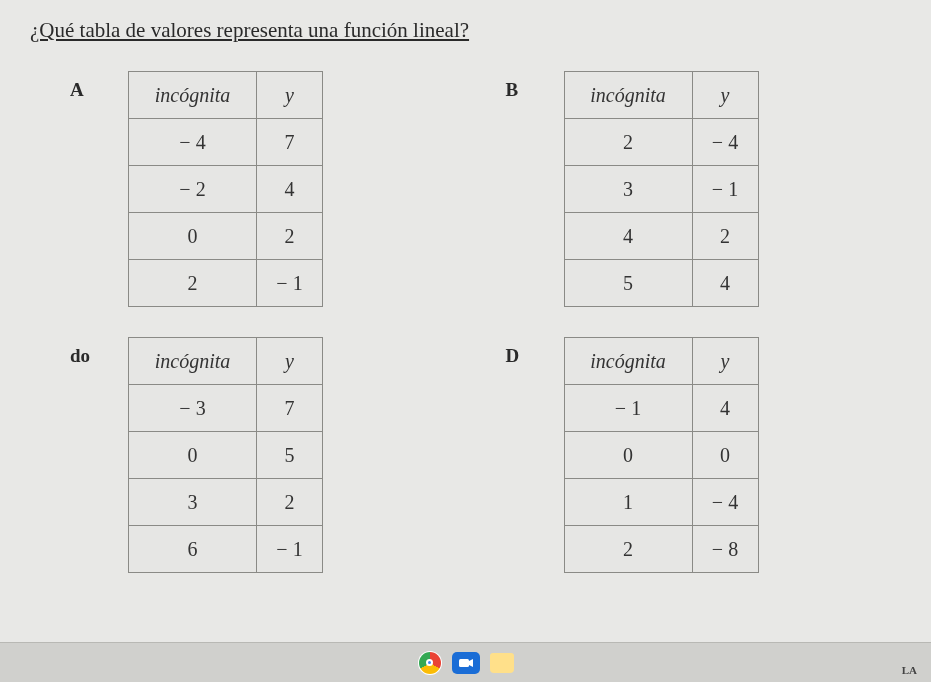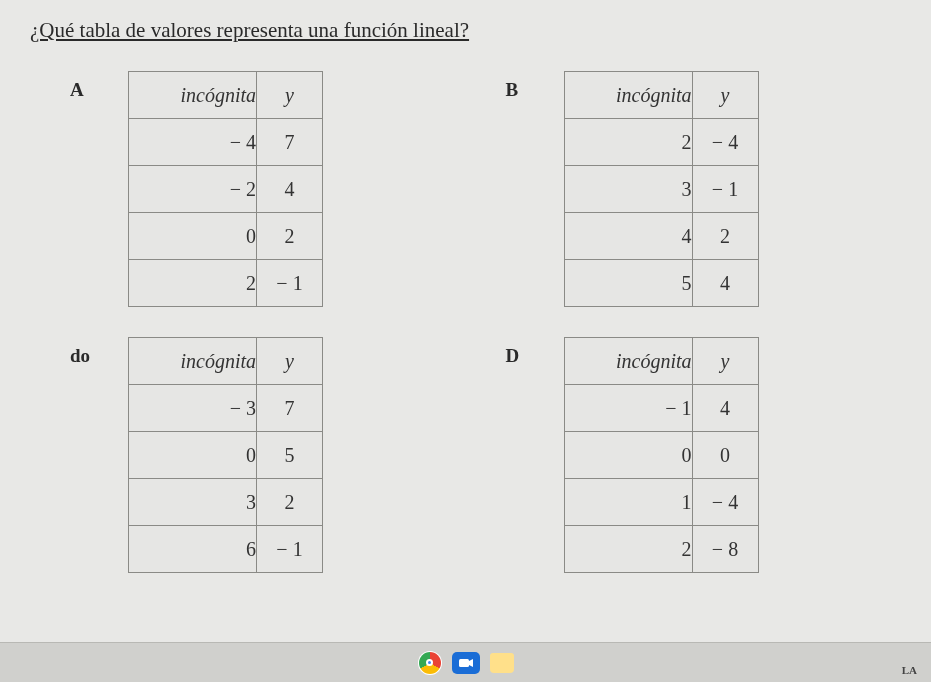--- a/index.html
+++ b/index.html
@@ -51,21 +51,20 @@
     td, th {
       border: 1.5px solid #8a8a86;
       text-align: center;
       font-size: 20px;
       color: #333;
       height: 47px;
     }
     .col-x {
       width: 128px;
       font-style: italic;
-      text-align: right;
     }
     .col-y {
       width: 66px;
       font-style: italic;
     }
     .header-row td {
       font-style: italic;
     }
     .data-cell {
       font-style: normal;

